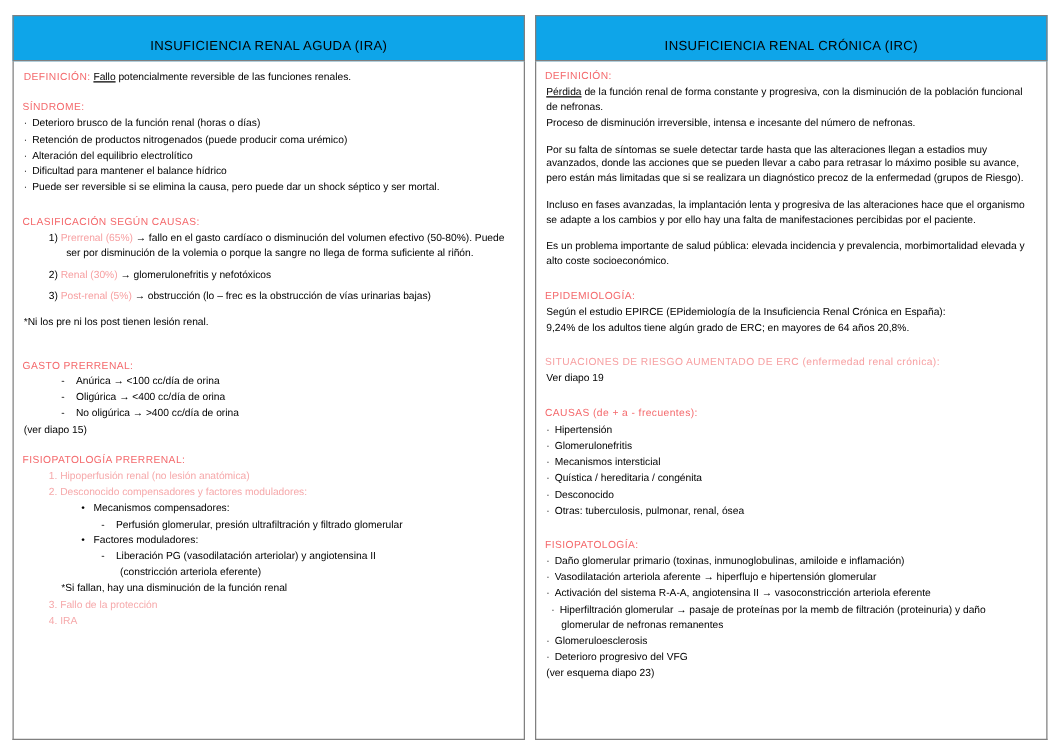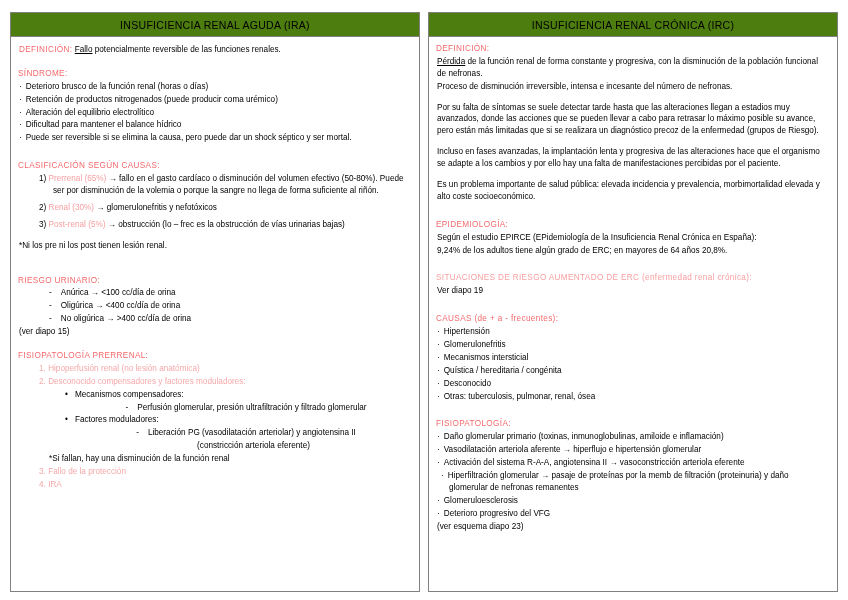--- a/index.html
+++ b/index.html
@@ -23,25 +23,25 @@
     flex-direction: row;
     gap: 8px;
   }
   .column {
     width: 412px;
     display: flex;
     flex-direction: column;
   }
   .col-header {
     border: 1px solid #808080;
-    background: #4d7c0f;
+    background: #0ea5e9;
     text-align: center;
     font-size: 10.5px;
     letter-spacing: 0.3px;
-    padding: 6px 4px 5px 4px;
+    padding: 18px 4px 5px 4px;
     box-sizing: border-box;
     color: #000;
   }
   .col-body {
     border: 1px solid #808080;
     border-top: none;
     flex: 1;
     box-sizing: border-box;
     padding: 6px 7px 6px 7px;
     overflow: hidden;
@@ -66,21 +66,21 @@
   .faded {
     color: #f6a9ab;
   }
   .gap-xs { height: 3px; }
   .gap-s { height: 7px; }
   .gap-m { height: 11px; }
   .gap-l { height: 15px; }
   u.def { text-decoration: underline; }
   .ind2 { padding-left: 30px; }
   .ind3 { padding-left: 46px; }
-  .ind4 { padding-left: 62px; text-align: center; }
+  .ind4 { padding-left: 62px; }
   .ind-hang {
     padding-left: 22px;
     text-indent: -12px;
   }
   .ind-hang2 {
     padding-left: 34px;
     text-indent: -14px;
   }
   .inline-red { color: #f7a0a2; }
   .bullet-dot::before {
@@ -138,21 +138,21 @@
         <span class="inline-red">Post-renal (5%)</span><span> → obstrucción (lo – frec es la obstrucción de vías urinarias bajas)</span>
       </p>
 
       <div class="gap-s"></div>
       <p class="line">*Ni los pre ni los post tienen lesión renal.</p>
 
       <div class="gap-s"></div>
 
       <div class="gap-l"></div>
 
-      <p class="heading">RIESGO URINARIO:</p>
+      <p class="heading">GASTO PRERRENAL:</p>
       <p class="line ind2 dash">Anúrica → &lt;100 cc/día de orina</p>
       <p class="line ind2 dash">Oligúrica → &lt;400 cc/día de orina</p>
       <p class="line ind2 dash">No oligúrica → &gt;400 cc/día de orina</p>
       <p class="line">(ver diapo 15)</p>
 
       <div class="gap-m"></div>
 
       <p class="heading">FISIOPATOLOGÍA PRERRENAL:</p>
       <p class="line ind-hang2 faded">
         <span>1.</span>

